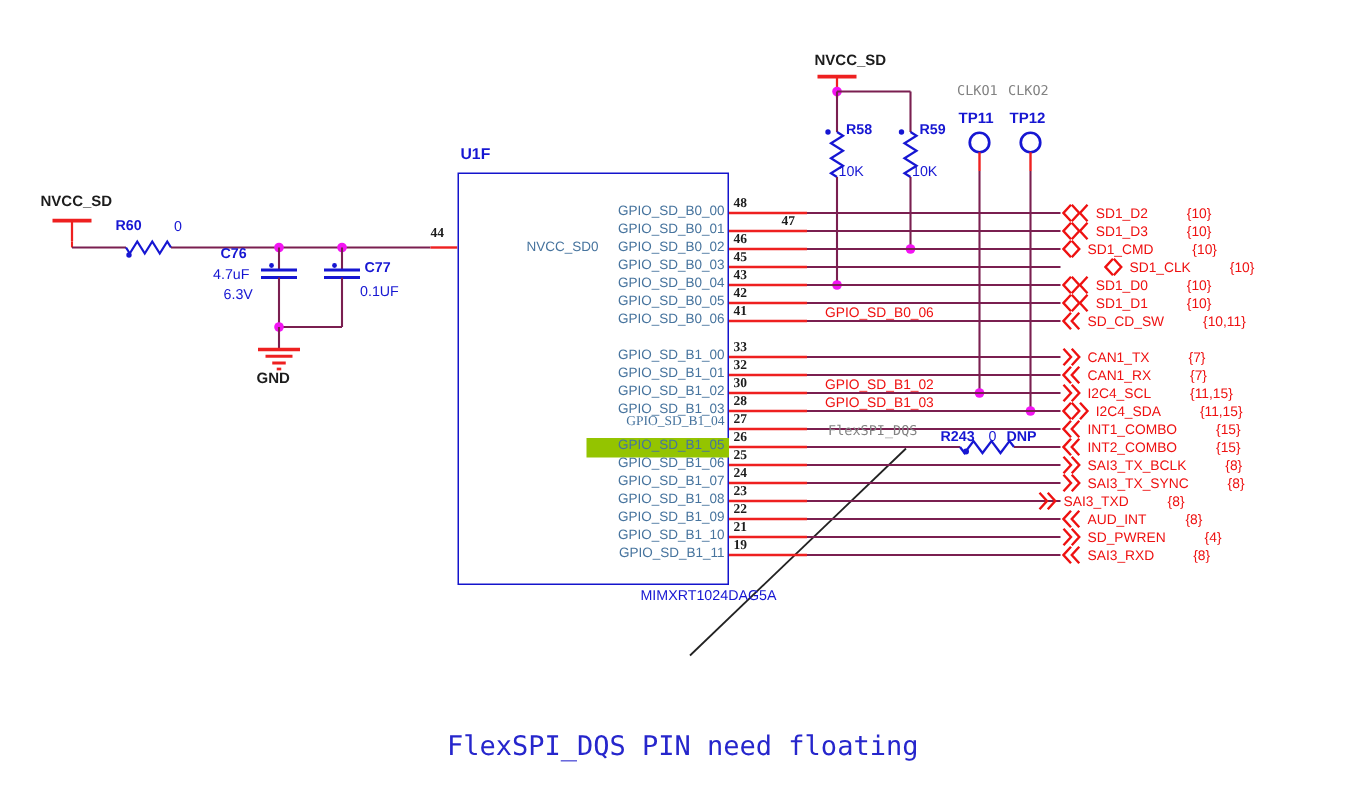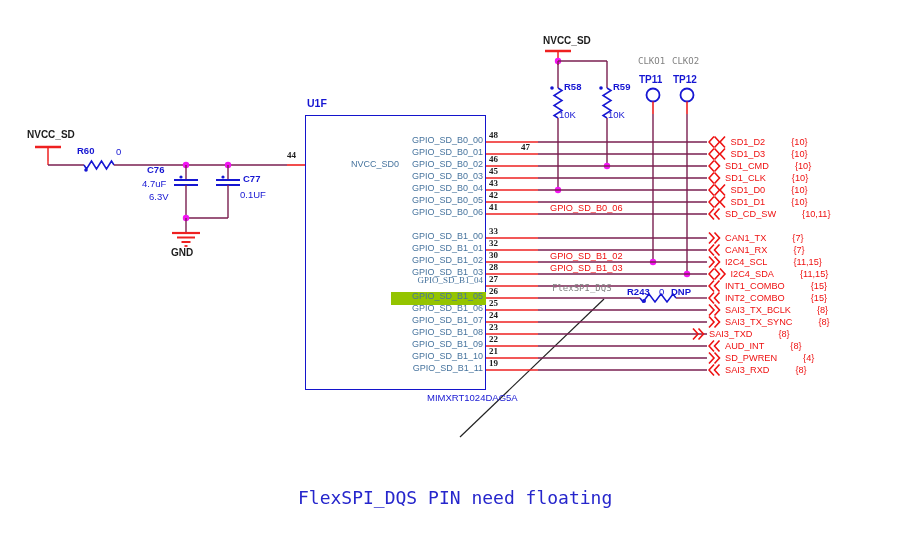--- a/index.html
+++ b/index.html
@@ -221,21 +221,21 @@
         <span class="netred ref">{10}</span>
       </div>
       <div class="netrow" style="left: 708px; top: 159px;">
         <svg width="14" height="14">
           <polyline points="6,1.5 1,7 6,12.5" fill="none" stroke="#ee1111" stroke-width="1.6"></polyline>
           <polyline points="6.5,1.5 11.5,7 6.5,12.5" fill="none" stroke="#ee1111" stroke-width="1.6"></polyline>
         </svg>
         <span class="netred lbl">SD1_CMD</span>
         <span class="netred ref">{10}</span>
       </div>
-      <div class="netrow" style="left: 708px; top: 171px; align-items: center;">
+      <div class="netrow" style="left: 736px; top: 171px; align-items: center;">
         <svg width="14" height="14">
           <polyline points="6,1.5 1,7 6,12.5" fill="none" stroke="#ee1111" stroke-width="1.6"></polyline>
           <polyline points="6.5,1.5 11.5,7 6.5,12.5" fill="none" stroke="#ee1111" stroke-width="1.6"></polyline>
         </svg>
         <span class="netred lbl">SD1_CLK</span>
         <span class="netred ref">{10}</span>
       </div>
       <div class="netrow" style="left: 708px; top: 183px;">
         <svg width="19.5" height="14">
           <polyline points="6,1.5 1,7 6,12.5" fill="none" stroke="#ee1111" stroke-width="1.6"></polyline>

